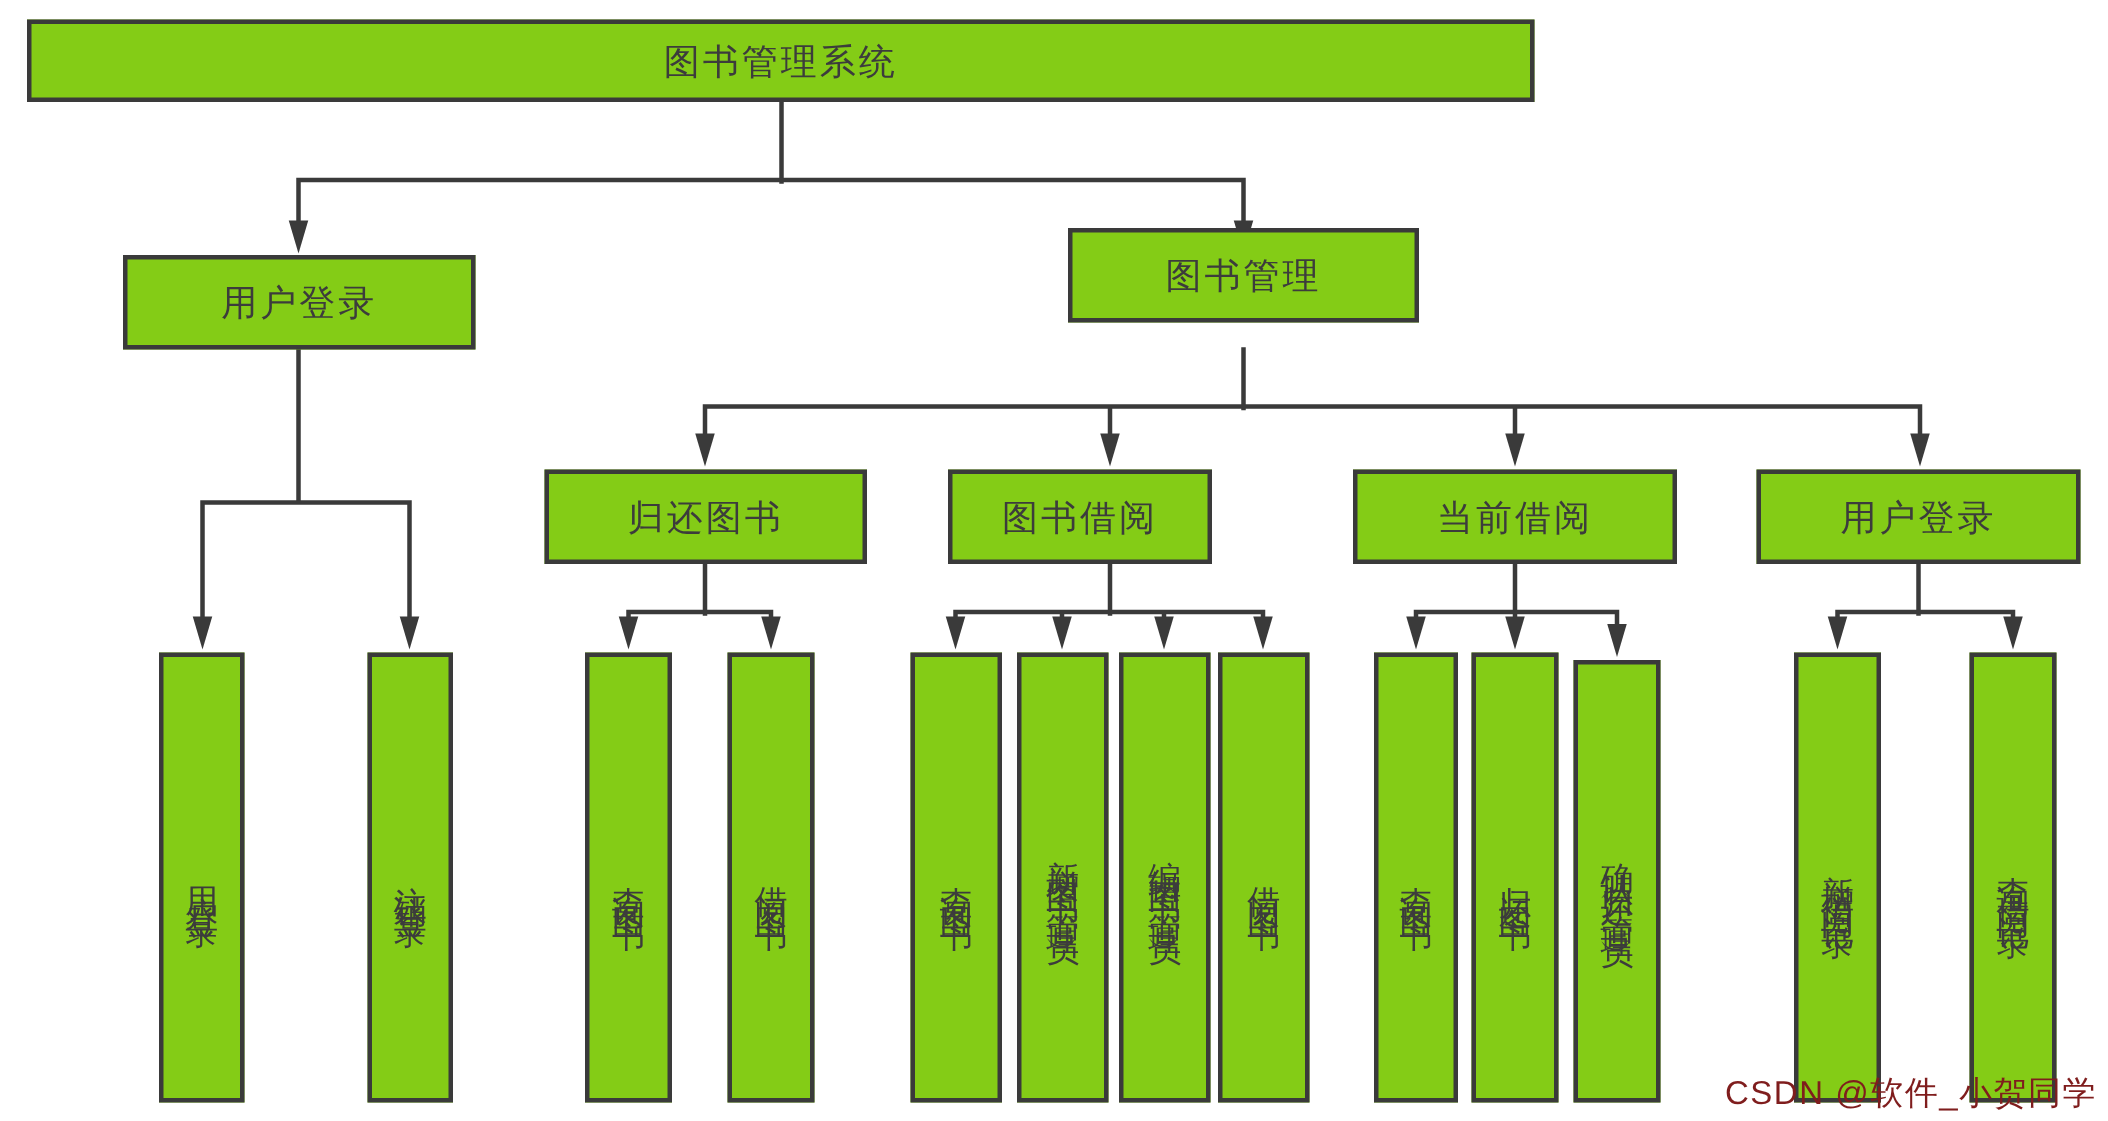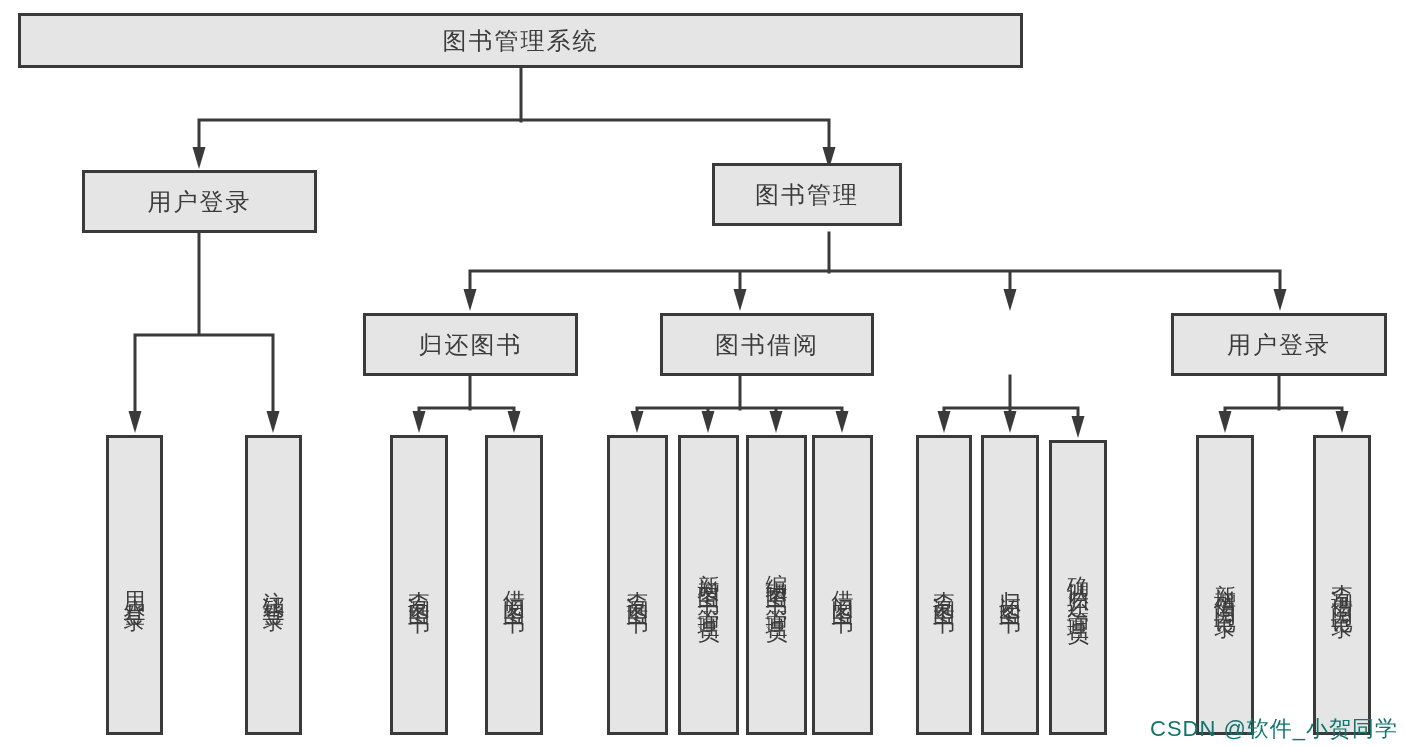--- a/index.html
+++ b/index.html
@@ -13,21 +13,21 @@
   }
   .connectors {
     position: absolute;
     left: 0; top: 0;
     z-index: 0;
   }
   .node {
     position: absolute;
     box-sizing: border-box;
     border: 3px solid #3a3a3a;
-    background: #e5e5e5;
+    background: #84cc16;
     color: #3c3c3c;
     display: flex;
     align-items: center;
     justify-content: center;
     z-index: 1;
   }
   .h-node {
     font-size: 24px;
     letter-spacing: 2px;
     white-space: nowrap;
@@ -40,21 +40,21 @@
     line-height: 1;
     padding-top: 4px;
   }
   .watermark {
     position: absolute;
     left: 1150px;
     top: 714px;
     width: 255px;
     font-size: 22px;
     letter-spacing: 1px;
-    color: #0f766e;
+    color: #7f1d1d;
     z-index: 5;
     white-space: nowrap;
   }
 </style>
 </head>
 <body>
 
 <div class="canvas">
 
   <svg class="connectors" width="1405" height="747" viewBox="0 0 1405 747">
@@ -98,24 +98,25 @@
       <polygon points="1003.5,411 1016.5,411 1010,433"></polygon>
       <polygon points="1071.5,416 1084.5,416 1078,438"></polygon>
       <polygon points="1218.5,411 1231.5,411 1225,433"></polygon>
       <polygon points="1335.5,411 1348.5,411 1342,433"></polygon>
     </g>
   </svg>
 
   <div class="node h-node" style="left:18px; top:13px; width:1005px; height:55px">图书管理系统</div>
 
   <div class="node h-node" style="left:82px; top:170px; width:235px; height:63px">用户登录</div>
-  <div class="node h-node" style="left:712px; top:163px; width:190px; height:63px">图书管理</div>
+  <div class="node h-node" style="left:712px; top:152px; width:234px; height:63px">图书管理</div>
 
   <div class="node h-node" style="left:363px; top:313px; width:215px; height:63px">归还图书</div>
-  <div class="node h-node" style="left:660px; top:313px; width:214px; height:63px">图书借阅</div>
+  <div class="node h-node" style="left:632px; top:313px; width:176px; height:63px">图书借阅</div>
+  <div class="node h-node" style="left:902px; top:313px; width:216px; height:63px">当前借阅</div>
   <div class="node h-node" style="left:1171px; top:313px; width:216px; height:63px">用户登录</div>
 
   <div class="node v-node" style="left:106px; top:435px; width:57px; height:300px">用户登录</div>
   <div class="node v-node" style="left:245px; top:435px; width:57px; height:300px">注销登录</div>
 
   <div class="node v-node" style="left:390px; top:435px; width:58px; height:300px">查询图书</div>
   <div class="node v-node" style="left:485px; top:435px; width:58px; height:300px">借阅图书</div>
 
   <div class="node v-node" style="left:607px; top:435px; width:61px; height:300px">查询图书</div>
   <div class="node v-node" style="left:678px; top:435px; width:61px; height:300px">新增图书（管理员）</div>

